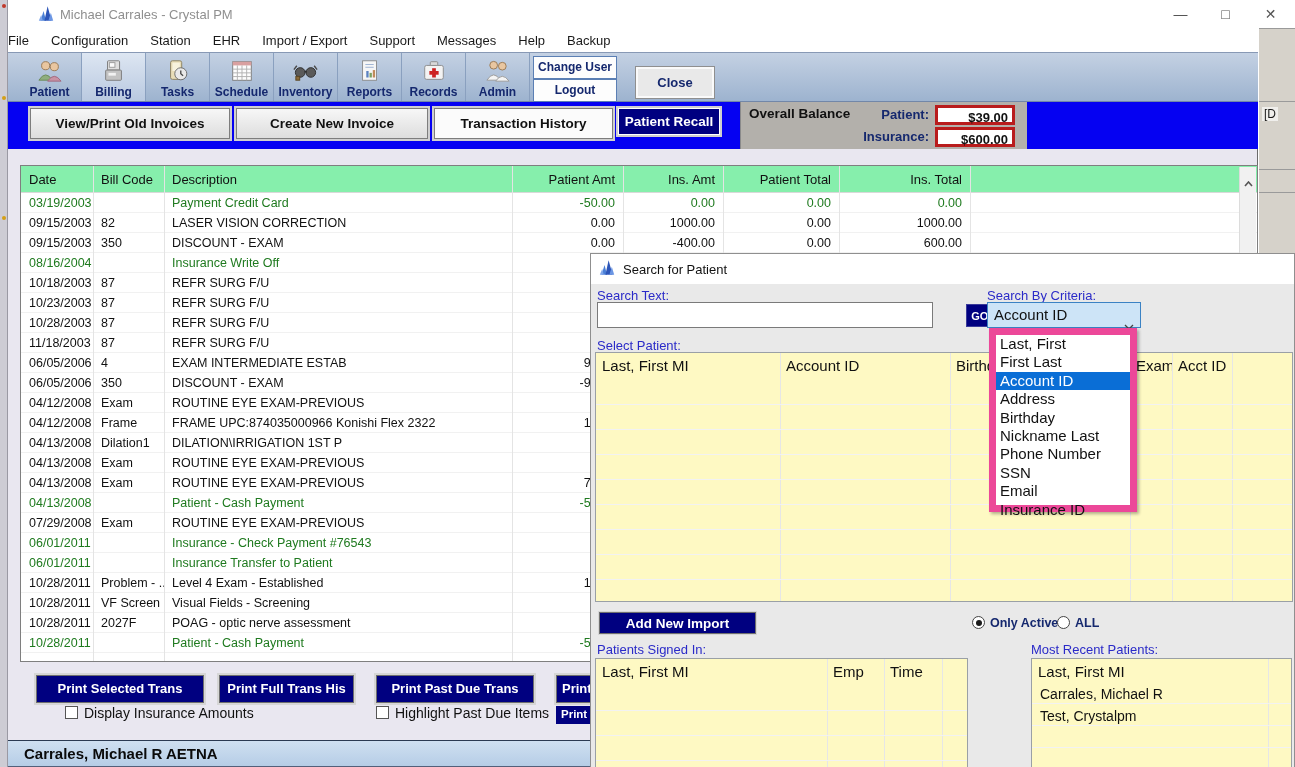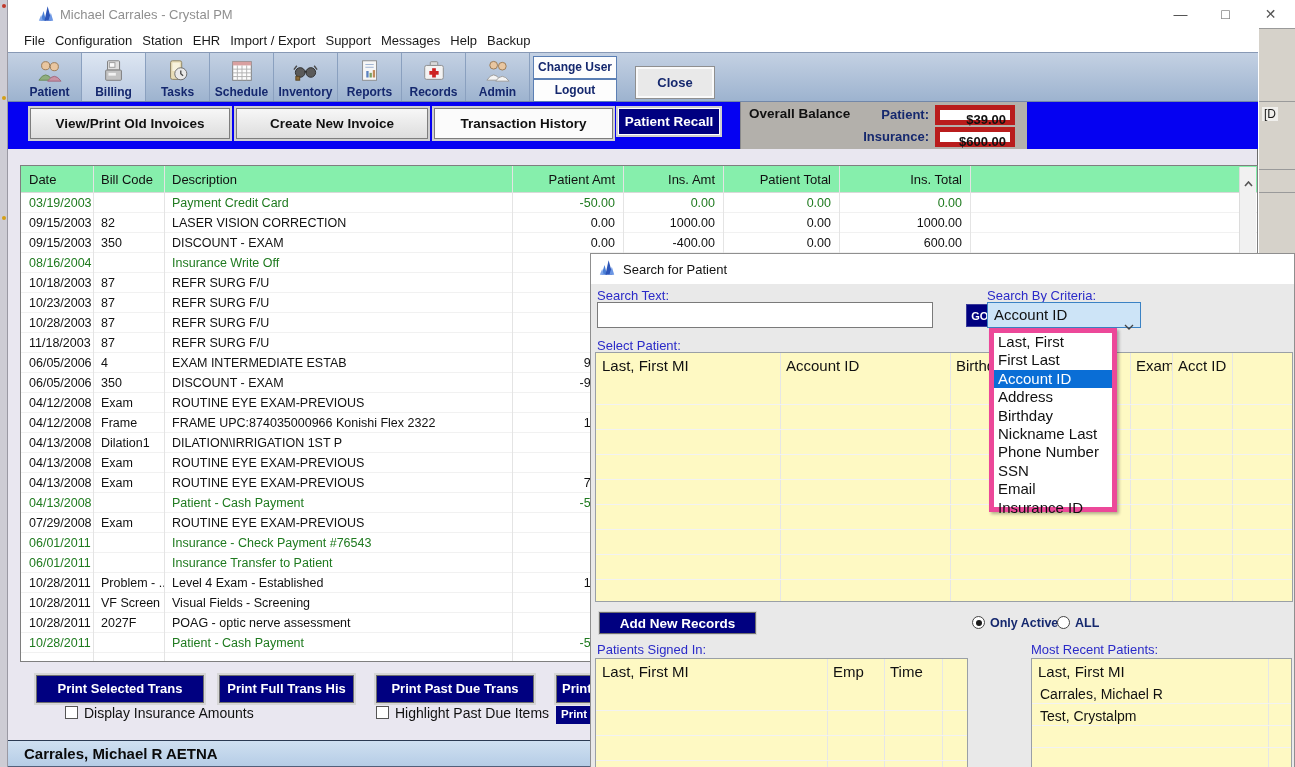--- a/index.html
+++ b/index.html
@@ -12,41 +12,41 @@
   #left-strip { left:0; top:0; width:8px; height:767px; background:#cdccd4; border-right:1px solid #9a99a3; }
   .strip-dot { position:absolute; left:2px; width:4px; height:4px; border-radius:2px; }
 
   
   #titlebar { left:8px; top:0; width:1255px; height:28px; background:#ffffff; }
   #app-title { position:absolute; left:52px; top:7px; font-size:13px; color:#8f8f8f; }
   #title-icon { position:absolute; left:30px; top:5px; }
   .winctl { position:absolute; top:0px; width:45px; height:28px; text-align:center; line-height:28px; color:#555; font-size:14px; }
 
   
-  #menubar { left:8px; top:28px; width:1250px; height:24px; background:#ffffff; display:flex; align-items:center; padding-left:16px; gap:10px; }
+  #menubar { left:8px; top:28px; width:1250px; height:24px; background:#ffffff; display:flex; align-items:center; padding-left:0; gap:22px; }
   .menu-item { font-size:13px; color:#1a1a1a; white-space:nowrap; }
 
   
   #toolbar { left:8px; top:52px; width:1250px; height:50px; background:linear-gradient(#c4d1e3,#9db3cf); border-top:1px solid #8899b5; border-bottom:1px solid #7287a8; }
   .tb-btn { position:absolute; top:0; width:64px; height:48px; border-right:1px solid #8aa0bf; display:flex; flex-direction:column; align-items:center; justify-content:flex-end; padding-bottom:2px; }
   .tb-btn.selected { background:linear-gradient(#dde6f2,#b9c9e0); }
   .tb-btn .lbl { font-size:12px; font-weight:bold; color:#15286e; }
   .tb-btn .ic { height:28px; display:flex; align-items:center; }
   .user-btn { position:absolute; left:525px; width:84px; height:23px; background:#fdfdfd; border:1px solid #5b7fb4; text-align:center; line-height:21px; font-size:12px; font-weight:bold; color:#15286e; }
   #close-btn { position:absolute; left:627px; top:13px; width:80px; height:33px; background:#e9e9e9; border:1px solid #8f8f8f; box-shadow:inset 0 0 0 2px #fafafa; text-align:center; line-height:31px; font-size:13px; font-weight:bold; color:#15286e; }
 
   
   #blue-band { left:8px; top:102px; width:1250px; height:47px; background:#0501f2; }
   .band-tab { position:absolute; top:6px; height:31px; background:linear-gradient(#f7f7f7,#dddddd); border:1px solid #7d7d7d; box-shadow:0 0 0 2px #cfcfcf; text-align:center; font-size:13.5px; font-weight:bold; color:#111; line-height:29px; }
   .band-tab.active { background:#fbfbfb; }
   #patient-recall { position:absolute; left:610px; top:6px; width:102px; height:27px; background:#000080; color:#fff; font-weight:bold; font-size:13.5px; text-align:center; line-height:25px; border:1px solid #ffffff; box-shadow:0 0 0 2px #cfcfcf; }
   #balance-panel { position:absolute; left:732px; top:0px; width:287px; height:47px; background:#b3b0ab; border-left:1px solid #8a8a8a; }
   #balance-title { position:absolute; left:8px; top:4px; font-size:13.5px; font-weight:bold; color:#111; }
   .bal-lbl { position:absolute; font-size:13px; font-weight:bold; color:#15286e; text-align:right; width:70px; }
-  .bal-val { position:absolute; left:194px; width:80px; height:20px; background:#fff; border:5px solid #b91c1c; font-size:13px; font-weight:bold; color:#111; text-align:right; padding:2px 4px 0 0; }
+  .bal-val { position:absolute; left:194px; width:80px; height:20px; background:#fff; border:3px solid #b91c1c; font-size:13px; font-weight:bold; color:#111; text-align:right; padding:2px 4px 0 0; }
 
   
   #content { left:8px; top:149px; width:1250px; height:618px; background:#e9e7f0; border-right:1px solid #6b6b6b; }
 
   
   #txn-table { position:absolute; left:12px; top:16px; width:1238px; height:497px; background:#fff; border:1px solid #7f7f7f; }
   .vline { position:absolute; top:0; bottom:0; width:1px; background:#e4e4e4; }
   #txn-header { position:absolute; left:0; top:0; width:100%; height:27px; border-bottom:1px solid #d9d9d9; background:#86efac; display:grid; grid-template-columns:72px 71px 348px 111px 100px 116px 131px auto; align-items:center; font-size:13px; color:#111; }
   #txn-rows { position:absolute; left:0; top:27px; width:100%; bottom:0; overflow:hidden; }
   .txn-row { display:grid; grid-template-columns:72px 71px 348px 111px 100px 116px 131px auto; height:20px; align-items:center; font-size:12.5px; color:#111; border-bottom:1px solid #f1f1f1; }
@@ -71,21 +71,21 @@
   .rp-line { position:absolute; left:0; width:36px; height:1px; background:#9a9a9a; }
 
   
   #dialog { left:590px; top:253px; width:705px; height:514px; background:#e9e9e9; border:1px solid #8f8f8f; border-bottom:none; z-index:50; }
   #dialog-title { position:absolute; left:0; top:0; width:100%; height:30px; background:#ffffff; display:flex; align-items:center; gap:8px; padding-left:8px; font-size:13px; color:#111; }
   .dlg-lbl { position:absolute; font-size:13px; color:#2a2ac8; white-space:nowrap; }
   #search-input { position:absolute; left:6px; top:48px; width:336px; height:26px; background:#fff; border:1px solid #7a7a7a; font-size:14px; padding:0 4px; }
   #go-btn { position:absolute; left:351px; top:50px; width:34px; height:23px; background:#000080; color:#fff; font-size:11px; font-weight:bold; text-align:center; line-height:22px; border:1px solid #3a3a9a;margin-left:24px; }
   #criteria-combo { position:absolute; left:396px; top:48px; width:154px; height:26px; background:#cde4f7; border:1px solid #3b82c4; font-size:15px; color:#111; line-height:24px; padding-left:6px; }
   #criteria-combo .chev { position:absolute; right:6px; top:10px; }
-  #criteria-list { position:absolute; left:398px; top:74px; width:128px; height:184px; background:#fff; border:5px solid #ec4899; box-shadow:2px 2px 3px rgba(0,0,0,.3); z-index:60; }
+  #criteria-list { position:absolute; left:398px; top:74px; width:148px; height:184px; background:#fff; border:7px solid #ec4899; box-shadow:2px 2px 3px rgba(0,0,0,.3); z-index:60; }
   .dd-item { height:18.4px; font-size:15px; color:#111; padding-left:4px; line-height:18px; white-space:nowrap; }
   .dd-item.selected { background:#0a6ed6; color:#fff; }
 
   .dlg-list { position:absolute; background:#fef9c3; border:1px solid #9aa0a6; }
   #sp-list { left:4px; top:98px; width:698px; height:250px; }
   .list-vline { position:absolute; top:0; bottom:0; width:1px; background:#e6e6e6; }
   .list-hline { position:absolute; left:0; right:0; height:1px; background:#f2f2f2; }
   .list-header-cell { position:absolute; top:0; height:26px; font-size:15px; color:#111; line-height:26px; padding-left:6px; white-space:nowrap; overflow:hidden; }
   .list-row { position:absolute; font-size:14px; color:#111; padding-left:8px; line-height:22px; white-space:nowrap; }
 
@@ -587,21 +587,21 @@
         <div class="list-hline" style="top: 51px;"></div>
         <div class="list-hline" style="top: 76px;"></div>
         <div class="list-hline" style="top: 101px;"></div>
         <div class="list-hline" style="top: 126px;"></div>
         <div class="list-hline" style="top: 151px;"></div>
         <div class="list-hline" style="top: 176px;"></div>
         <div class="list-hline" style="top: 201px;"></div>
         <div class="list-hline" style="top: 226px;"></div>
       </div>
 
-    <div class="navy-btn" style="left:8px; width:157px;">Add New Records</div>
+    <div class="navy-btn" style="left:8px; width:157px;">Add New Import</div>
 
     <span class="radio sel" style="left:381px; top:362px;"></span>
     <span class="radio-lbl" style="left:399px; top:362px;">Only Active</span>
     <span class="radio" style="left:466px; top:362px;"></span>
     <span class="radio-lbl" style="left:484px; top:362px;">ALL</span>
 
     <span class="dlg-lbl" style="left:6px; top:388px;">Patients Signed In:</span>
     <div id="signed-list" class="dlg-list">
         <div class="list-header-cell" style="left: 0px; width: 231px;">Last, First MI</div>
         <div class="list-header-cell" style="left: 231px; width: 57px;">Emp</div>

